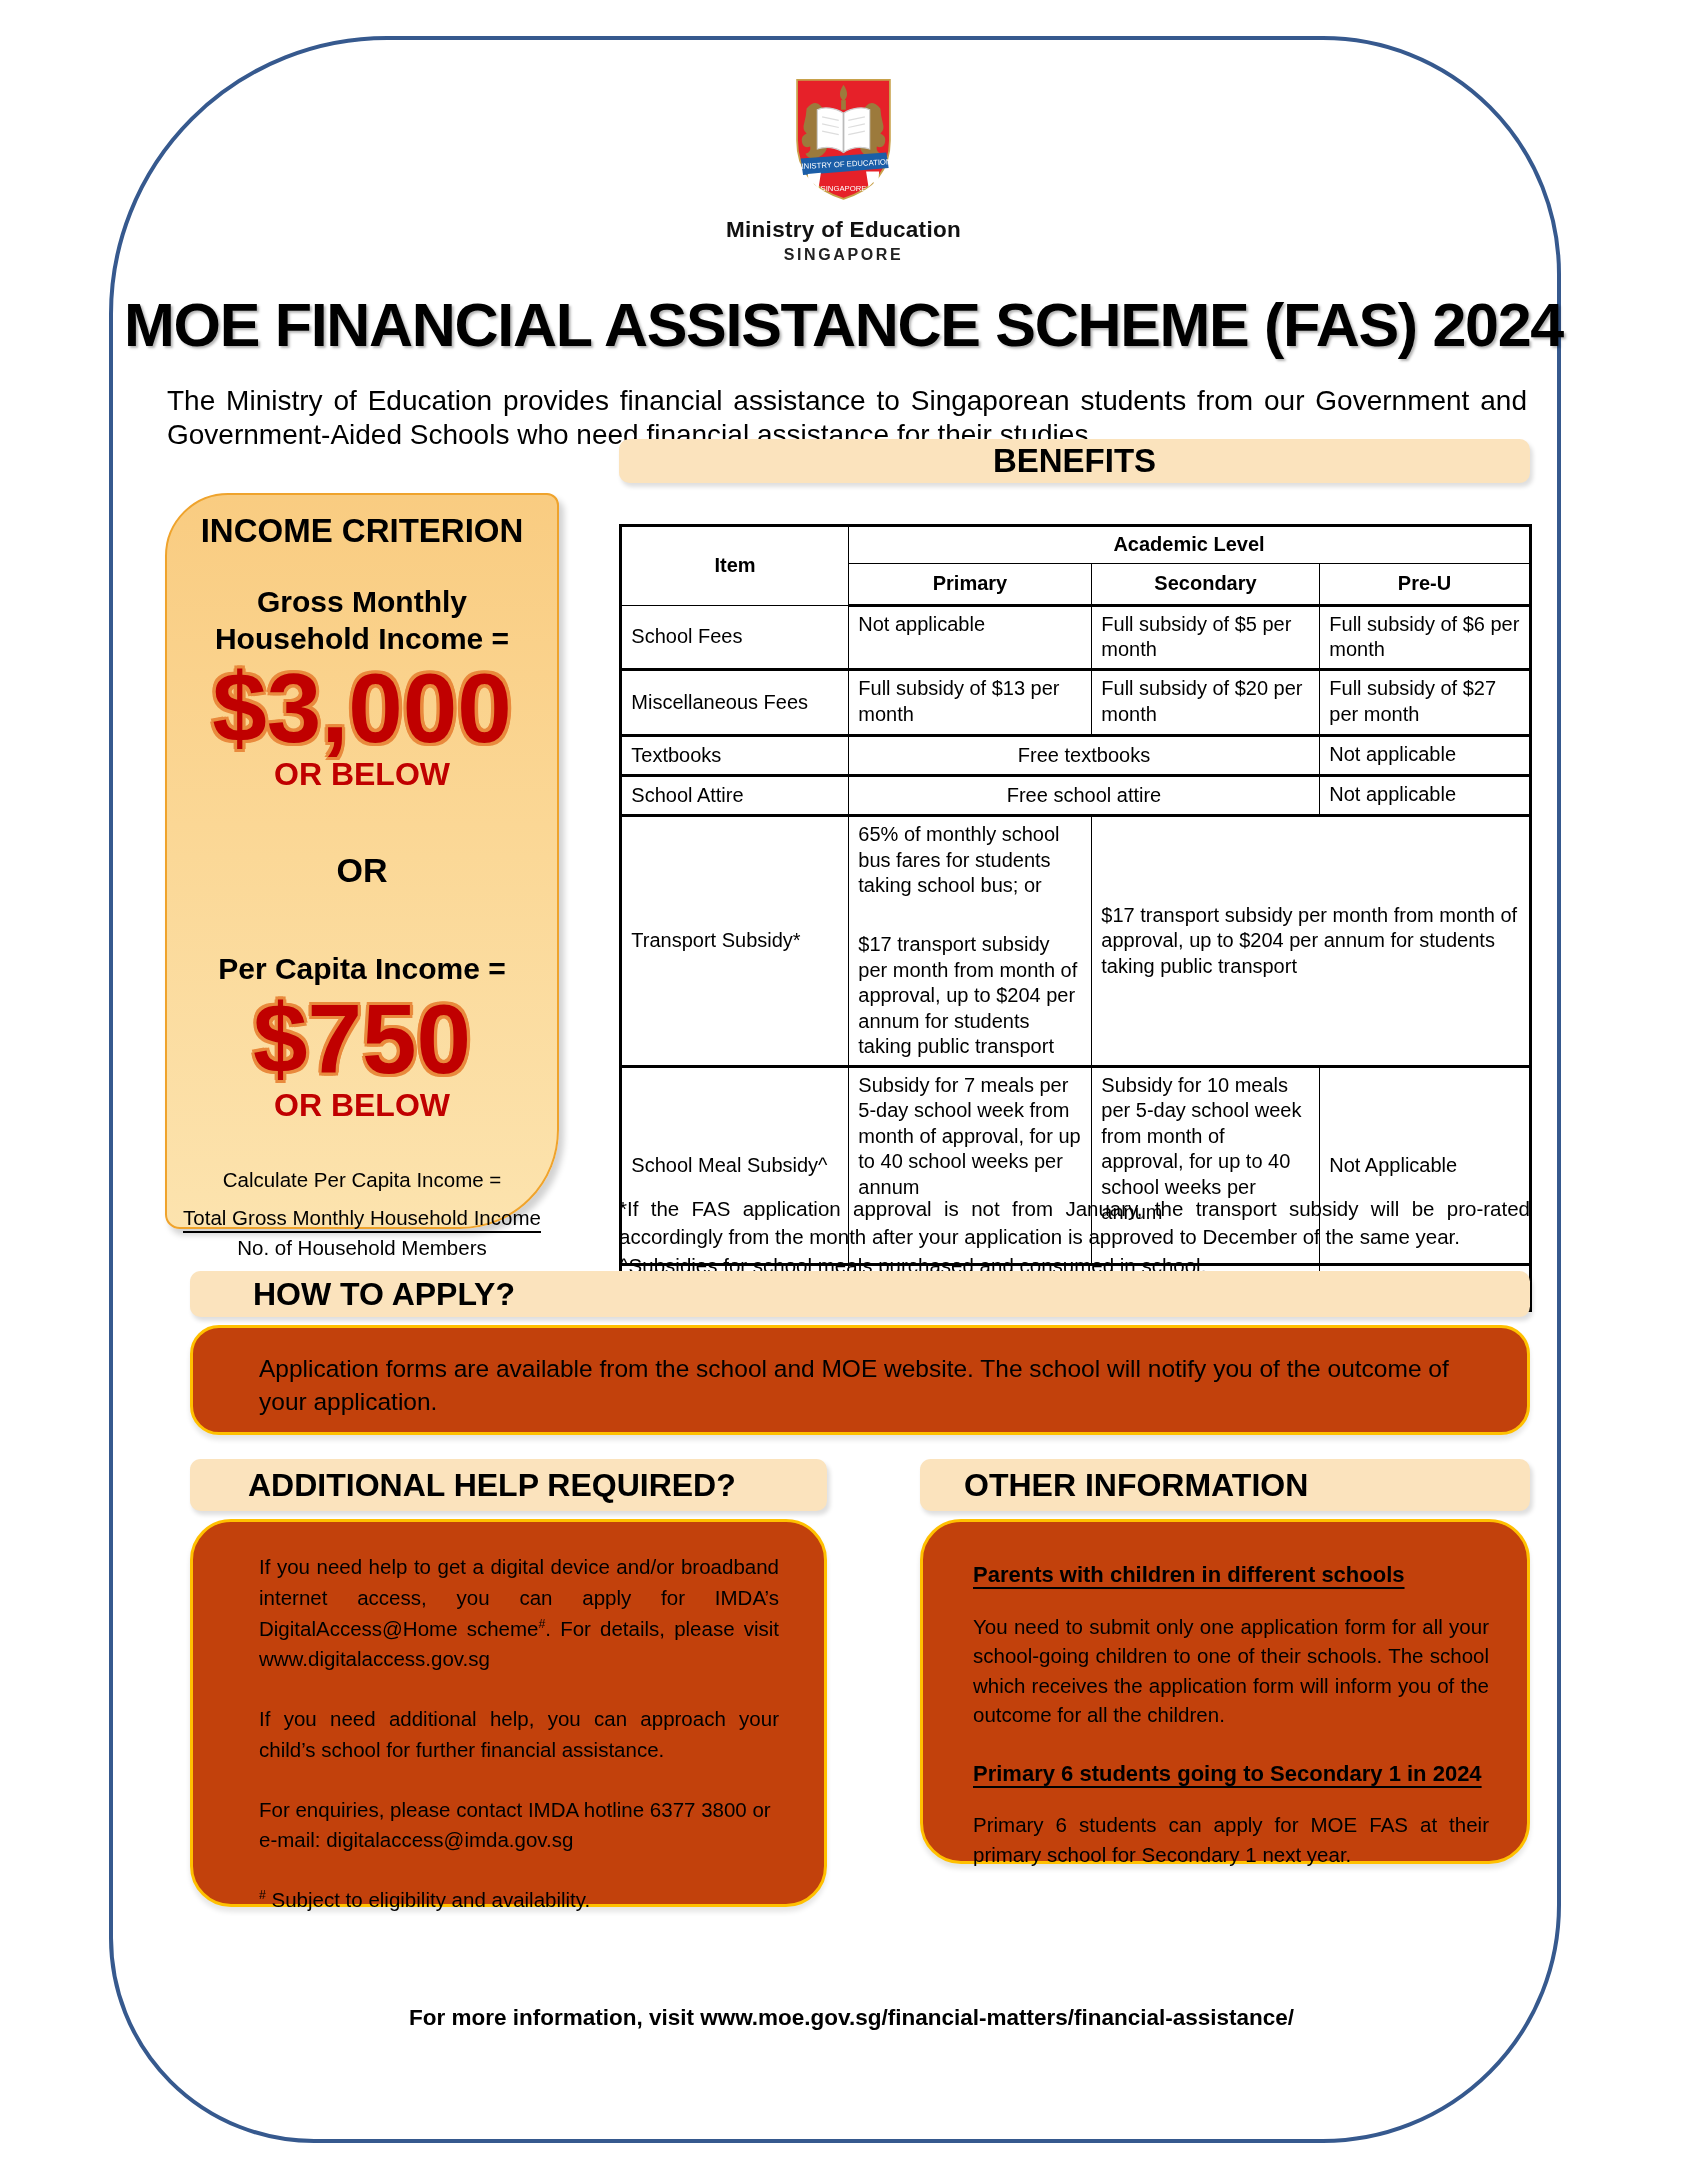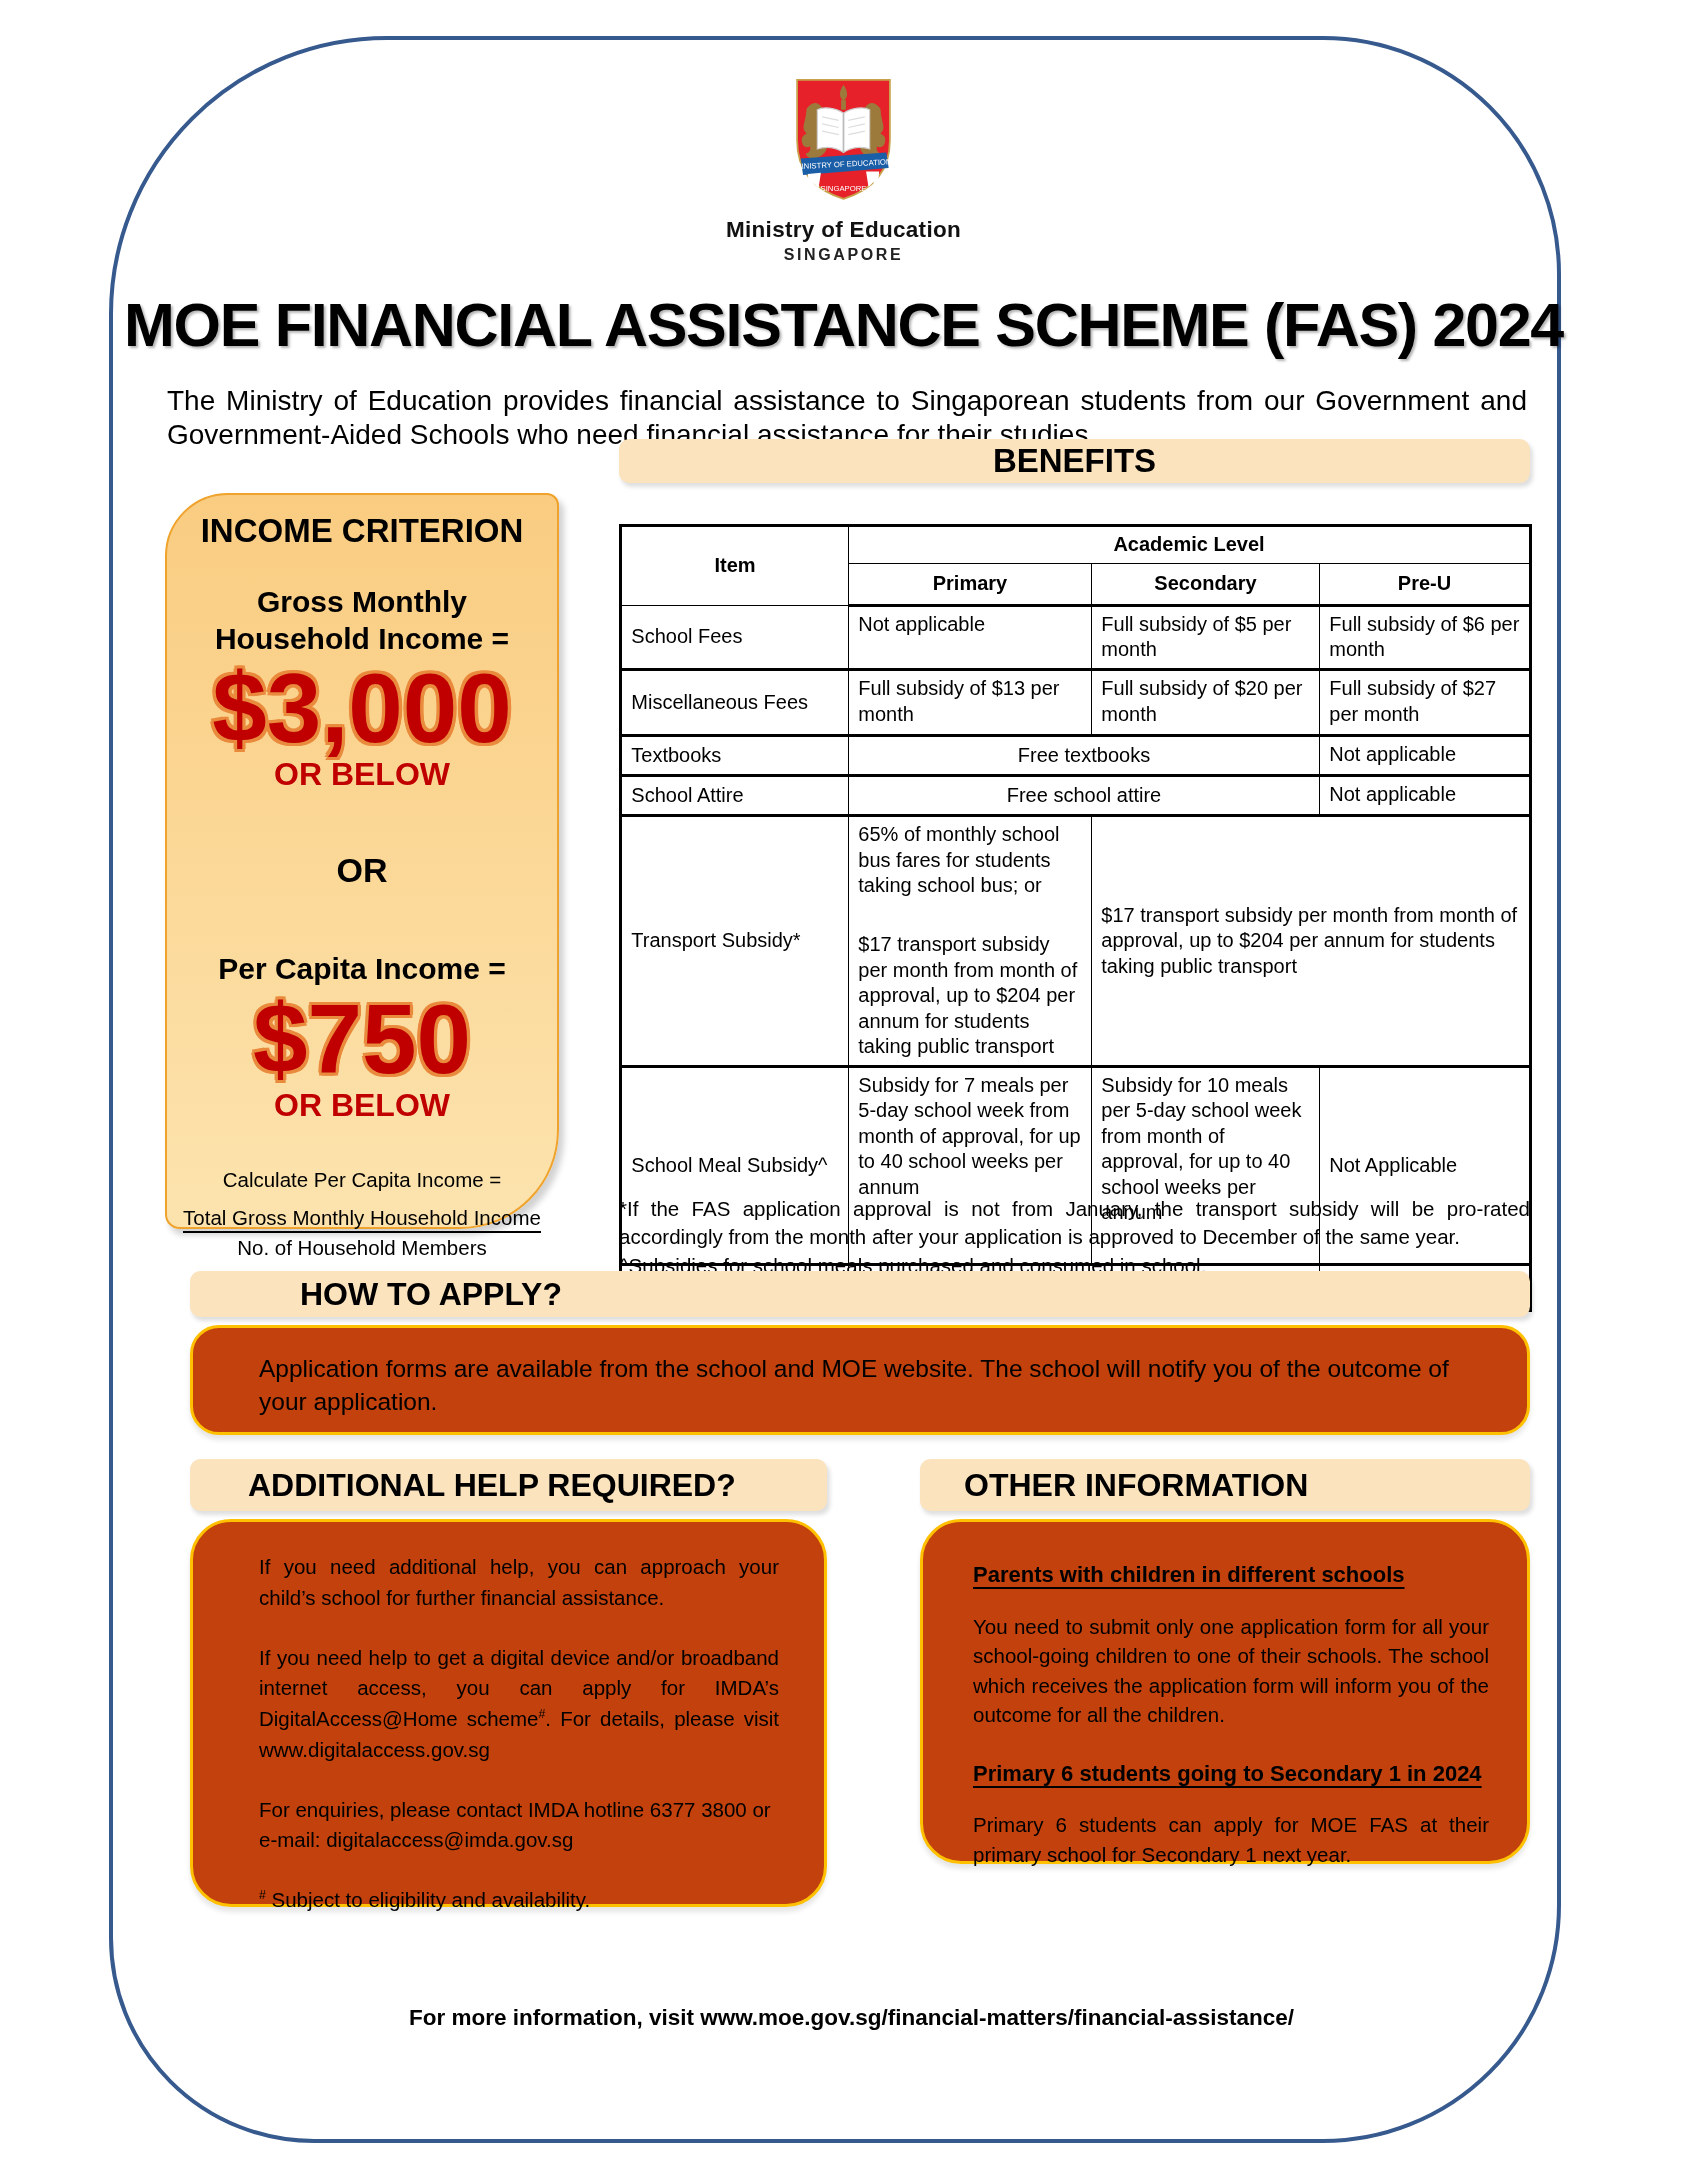--- a/index.html
+++ b/index.html
@@ -51,21 +51,21 @@
   #income .calc{font-size:20.5px; margin-top:44px;}
   #income .numer{display:inline-block; font-size:20.5px; margin-top:14.6px; border-bottom:2px solid #000; padding-bottom:1.3px;}
   #income .denom{font-size:20.5px; margin-top:2.6px;}
   
   .band{
     position:absolute; background:#FBE3BD; border-radius:10.6px;
     box-shadow:2.6px 4px 4.6px rgba(0,0,0,0.13);
     font-weight:bold; color:#000; display:flex; align-items:center;
   }
   #benefits-band{left:619px; top:439px; width:911px; height:44px; justify-content:center; font-size:33px;}
-  #how-band{left:190px; top:1271px; width:1340px; height:46px; padding-left:110px; font-size:32px; box-sizing:border-box;}
+  #how-band{left:190px; top:1271px; width:1340px; height:46px; padding-left:63px; font-size:32px; box-sizing:border-box;}
   #add-band{left:190px; top:1459px; width:637px; height:52px; padding-left:58px; font-size:32px; box-sizing:border-box;}
   #other-band{left:920px; top:1459px; width:610px; height:52px; padding-left:44px; font-size:32px; box-sizing:border-box;}
   
   #benefits-table{
     position:absolute; left:619px; top:524px; width:911px;
     border-collapse:collapse; font-size:20px; line-height:1.27;
     table-layout:fixed;
   }
   #benefits-table td{border:1.3px solid #000; padding:5.3px 9.3px; vertical-align:top; background:#fff;}
   #benefits-table td.hd{font-weight:bold; text-align:center; vertical-align:middle;}
@@ -232,22 +232,22 @@
     <span>HOW TO APPLY?</span>
   </div>
   <div id="how-box" class="goldbox">
     <span>Application forms are available from the school and MOE website.  The school will notify you of the outcome of your application.</span>
   </div>
 
   <div id="add-band" class="band">
     <span>ADDITIONAL HELP REQUIRED?</span>
   </div>
   <div id="add-box" class="goldbox">
+    <p class="just"><span>If you need help to get a digital device and/or broadband internet access, you can apply for IMDA’s DigitalAccess@Home scheme</span><sup>#</sup><span>.  For details, please visit www.digitalaccess.gov.sg</span></p>
     <p class="just">If you need additional help, you can approach your child’s school for further financial assistance.</p>
-    <p class="just"><span>If you need help to get a digital device and/or broadband internet access, you can apply for IMDA’s DigitalAccess@Home scheme</span><sup>#</sup><span>.  For details, please visit www.digitalaccess.gov.sg</span></p>
     <p>For enquiries, please contact IMDA hotline 6377 3800 or e-mail: digitalaccess@imda.gov.sg</p>
     <p><sup>#</sup><span> Subject to eligibility and availability.</span></p>
   </div>
 
   <div id="other-band" class="band">
     <span>OTHER INFORMATION</span>
   </div>
   <div id="other-box" class="goldbox">
     <p class="sub">Parents with children in different schools</p>
     <p class="body">You need to submit only one application form for all your school-going children to one of their schools. The school which receives the application form will inform you of the outcome for all the children.</p>

